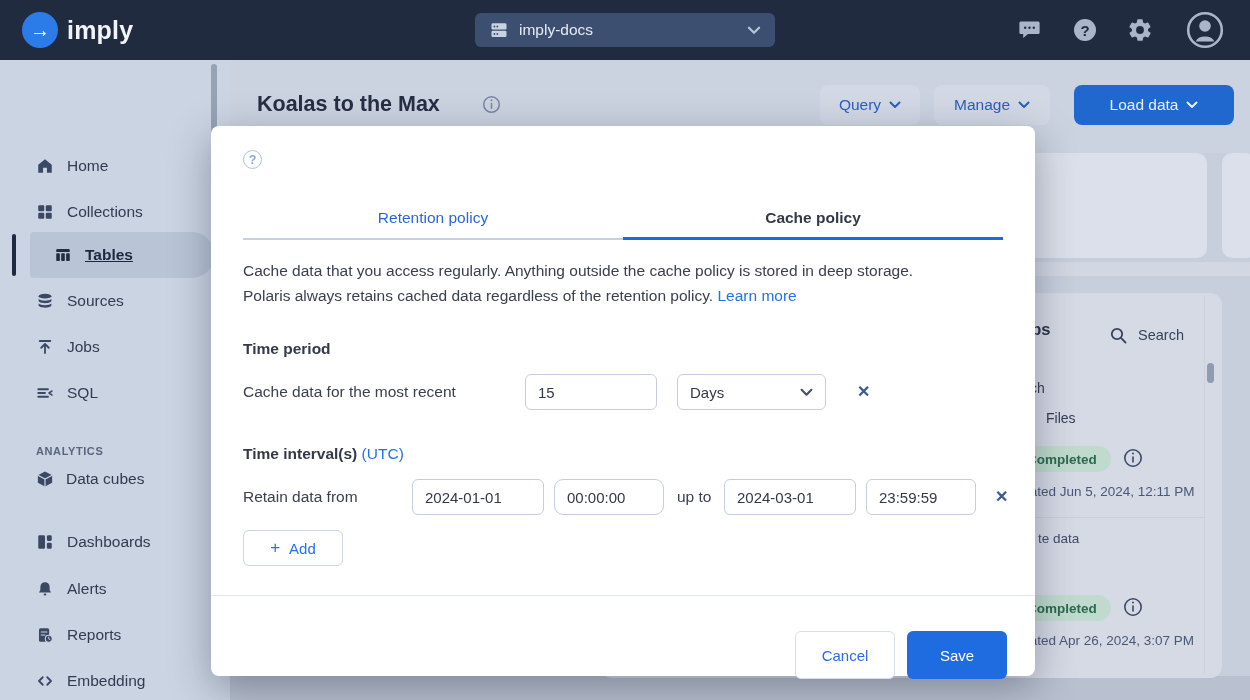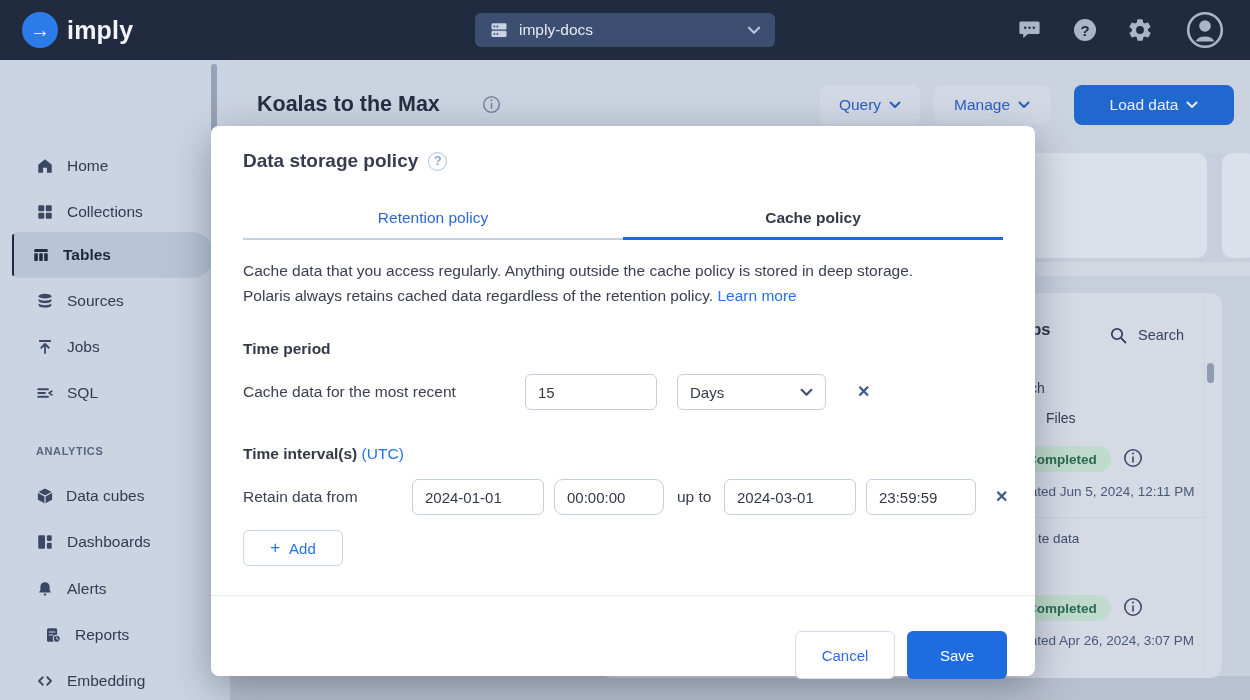--- a/index.html
+++ b/index.html
@@ -15,21 +15,21 @@
   .proj-select { position:absolute; left:475px; top:13px; width:300px; height:34px; background:#3d4f70; border-radius:6px; display:flex; align-items:center; padding:0 14px; color:#e7ebf3; cursor:pointer; }
   .proj-select .lbl { font-size:15.5px; margin-left:10px; }
   .proj-select .chev { margin-left:auto; color:#b9c4d8; display:flex; }
   .tb-icon { color:#a9b5c8; cursor:pointer; display:flex; align-items:center; justify-content:center; }
   .help-filled { width:22px; height:22px; border-radius:50%; background:#a9b5c8; color:#202b40; font-size:15px; font-weight:bold; display:flex; align-items:center; justify-content:center; }
 
   
   .sidebar { position:absolute; left:0; top:60px; width:230px; height:640px; background:#cbd4e2; z-index:20; }
   .side-item { position:absolute; left:0; right:0; height:46px; display:flex; align-items:center; padding-left:36px; gap:13px; color:#323b52; font-size:15.5px; cursor:pointer; }
   .side-item .ic { color:#3b4864; display:flex; width:18px; justify-content:center; }
-  .side-item.active { left:14px; right:16px; padding-left:18px; background:#b9c4d7; border-radius:4px 22px 22px 4px; color:#1c2740; font-weight:600; }
+  .side-item.active { left:30px; right:16px; padding-left:24px; background:#b9c4d7; border-radius:4px 22px 22px 4px; color:#1c2740; font-weight:600;text-decoration:underline; }
   .side-item.active .ic { color:#222d44; }
   .active-bar { position:absolute; left:12px; width:4px; height:42px; background:#1d2940; border-radius:2px; }
   .side-section { position:absolute; left:36px; height:16px; font-size:11px; font-weight:700; letter-spacing:.6px; color:#59657e; }
   .side-scroll { position:absolute; left:211px; top:4px; width:6px; height:126px; border-radius:3px; background:#96a2b5; cursor:pointer; }
 
   
   .main-hdr-strip { left:230px; top:60px; width:1020px; height:93px; background:#cbd2e0; }
   .page-title { left:257px; top:92px; font-size:21.5px; font-weight:600; color:#262e44; }
   .title-info { left:482px; top:95px; color:#76869f; cursor:pointer; }
   .hdr-btn { top:85px; height:40px; border-radius:8px; background:#d2d8e4; color:#2a5fc0; font-size:15.5px; font-weight:500; display:flex; align-items:center; justify-content:center; gap:8px; cursor:pointer; }
@@ -207,21 +207,21 @@
             <line x1="3" y1="7" x2="16" y2="7"></line>
             <line x1="3" y1="12" x2="12" y2="12"></line>
             <line x1="3" y1="17" x2="16" y2="17"></line>
             <polyline points="21,9.5 17.5,12 21,14.5"></polyline>
           </svg>
         </span>
       <span>SQL</span>
     </div>
 
     <div class="side-section" style="top:385px;">ANALYTICS</div>
-    <div class="side-item" style="top:413px;gap:12px;">
+    <div class="side-item" style="top:396px;gap:12px;">
       <span class="ic">
           <svg width="18" height="18" viewBox="0 0 24 24">
             <path d="M12 2 21.5 7v10L12 22 2.5 17V7z" fill="currentColor"></path>
             <path d="M2.5 7 12 12l9.5-5M12 12v10" fill="none" stroke="#cbd4e2" stroke-width="1.6"></path>
           </svg>
         </span>
       <span>Data cubes</span>
     </div>
     <div class="side-item" style="top:459px;">
       <span class="ic">
@@ -235,21 +235,21 @@
     </div>
     <div class="side-item" style="top:506px;">
       <span class="ic">
           <svg width="18" height="18" viewBox="0 0 24 24" fill="currentColor">
             <path d="M12 3c-3.6 0-6.2 2.6-6.2 6.2v4.1L4 16.5h16l-1.8-3.2V9.2C18.2 5.6 15.6 3 12 3z"></path>
             <rect x="10.3" y="18" width="3.4" height="2.6" rx="1.3"></rect>
           </svg>
         </span>
       <span>Alerts</span>
     </div>
-    <div class="side-item" style="top:552px;margin-left:8px;">
+    <div class="side-item" style="top:552px;">
       <span class="ic">
           <svg width="18" height="18" viewBox="0 0 24 24">
             <rect x="4" y="3" width="13.5" height="18" rx="2" fill="currentColor"></rect>
             <line x1="7" y1="8" x2="14.5" y2="8" stroke="#cbd4e2" stroke-width="1.6" stroke-linecap="round"></line>
             <line x1="7" y1="12" x2="12" y2="12" stroke="#cbd4e2" stroke-width="1.6" stroke-linecap="round"></line>
             <circle cx="17" cy="17" r="4.6" fill="currentColor" stroke="#cbd4e2" stroke-width="1.4"></circle>
             <path d="M17 14.8v2.4l1.6 1" fill="none" stroke="#cbd4e2" stroke-width="1.3" stroke-linecap="round"></path>
           </svg>
         </span>
       <span>Reports</span>
@@ -308,21 +308,20 @@
       <svg width="38" height="38" viewBox="0 0 38 38" fill="none">
           <circle cx="19" cy="19" r="16.8" stroke="currentColor" stroke-width="2.6"></circle>
           <circle cx="19" cy="15" r="5.8" fill="currentColor"></circle>
           <path d="M9.8 30.5a9.5 6.5 0 0 1 18.4 0z" fill="currentColor"></path>
         </svg>
     </span>
   </header>
 
   <div class="modal">
     <div class="m-title">
-      <span>Data storage policy</span>
       <span class="q-circle">
           <span>?</span>
         </span>
     </div>
 
     <div class="tabs">
       <div class="tab">Retention policy</div>
       <div class="tab active">Cache policy</div>
     </div>
 

